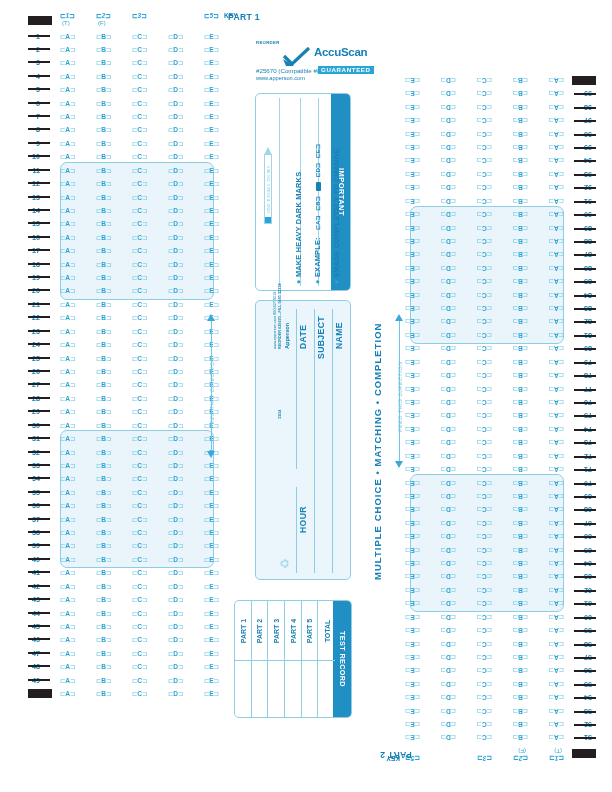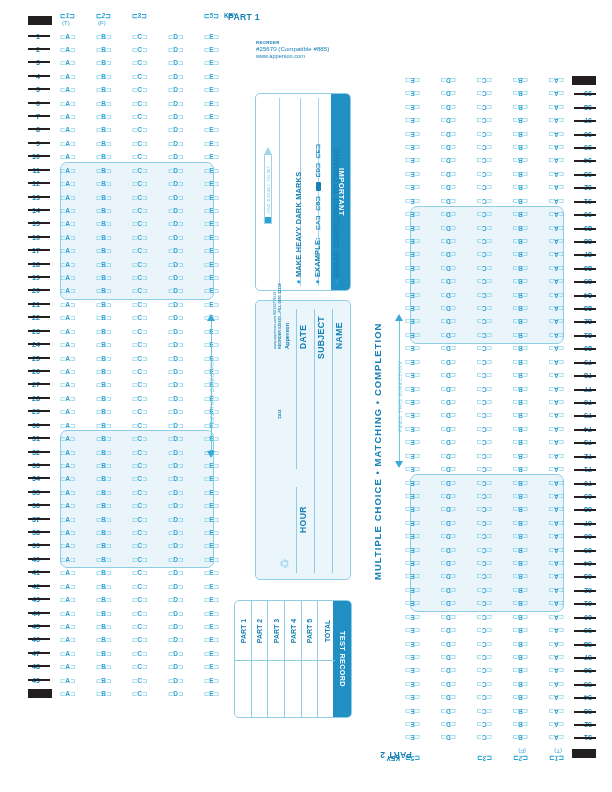--- a/index.html
+++ b/index.html
@@ -1037,20 +1037,30 @@
       <div class="tmark thick" style="left: 4px; top: 689.08px;"></div>
       <div class="tmark thick" style="left: 4px; top: 15.5px;"></div>
     </div>
 
   <div class="part-label" style="left:228px;top:12px;">PART 1</div>
 
   <div class="part-label rot180" style="left:380px;top:750px;">PART 2</div>
 
   <div class="logo" style="left:256px;top:40px;width:100px;">
     <div class="reorder">REORDER</div>
+    <div style="position:relative;height:22px;">
+      <svg class="tick" viewBox="0 0 30 20">
+        <path d="M2 9 L10 17 L27 1" fill="none" stroke="#1780b4" stroke-width="3.2"></path>
+        <path d="M1 12 L12 19 L4 19 Z" fill="#1780b4"></path>
+      </svg>
+      <div class="brand" style="position:absolute;left:58px;top:2px;">AccuScan</div>
+      <div style="position:absolute;left:62px;top:13px;">
+        <span class="guar">GUARANTEED</span>
+      </div>
+    </div>
     <div class="sku">#25670 (Compatible #885)</div>
     <div class="url">www.apperson.com</div>
   </div>
 
   <div class="impbox" style="left:255px;top:93px;width:96px;height:198px;">
     <div class="impbar">
       <span>IMPORTANT</span>
     </div>
     <div class="impdiv" style="left:23px;"></div>
     <div class="impdiv" style="left:44px;"></div>

